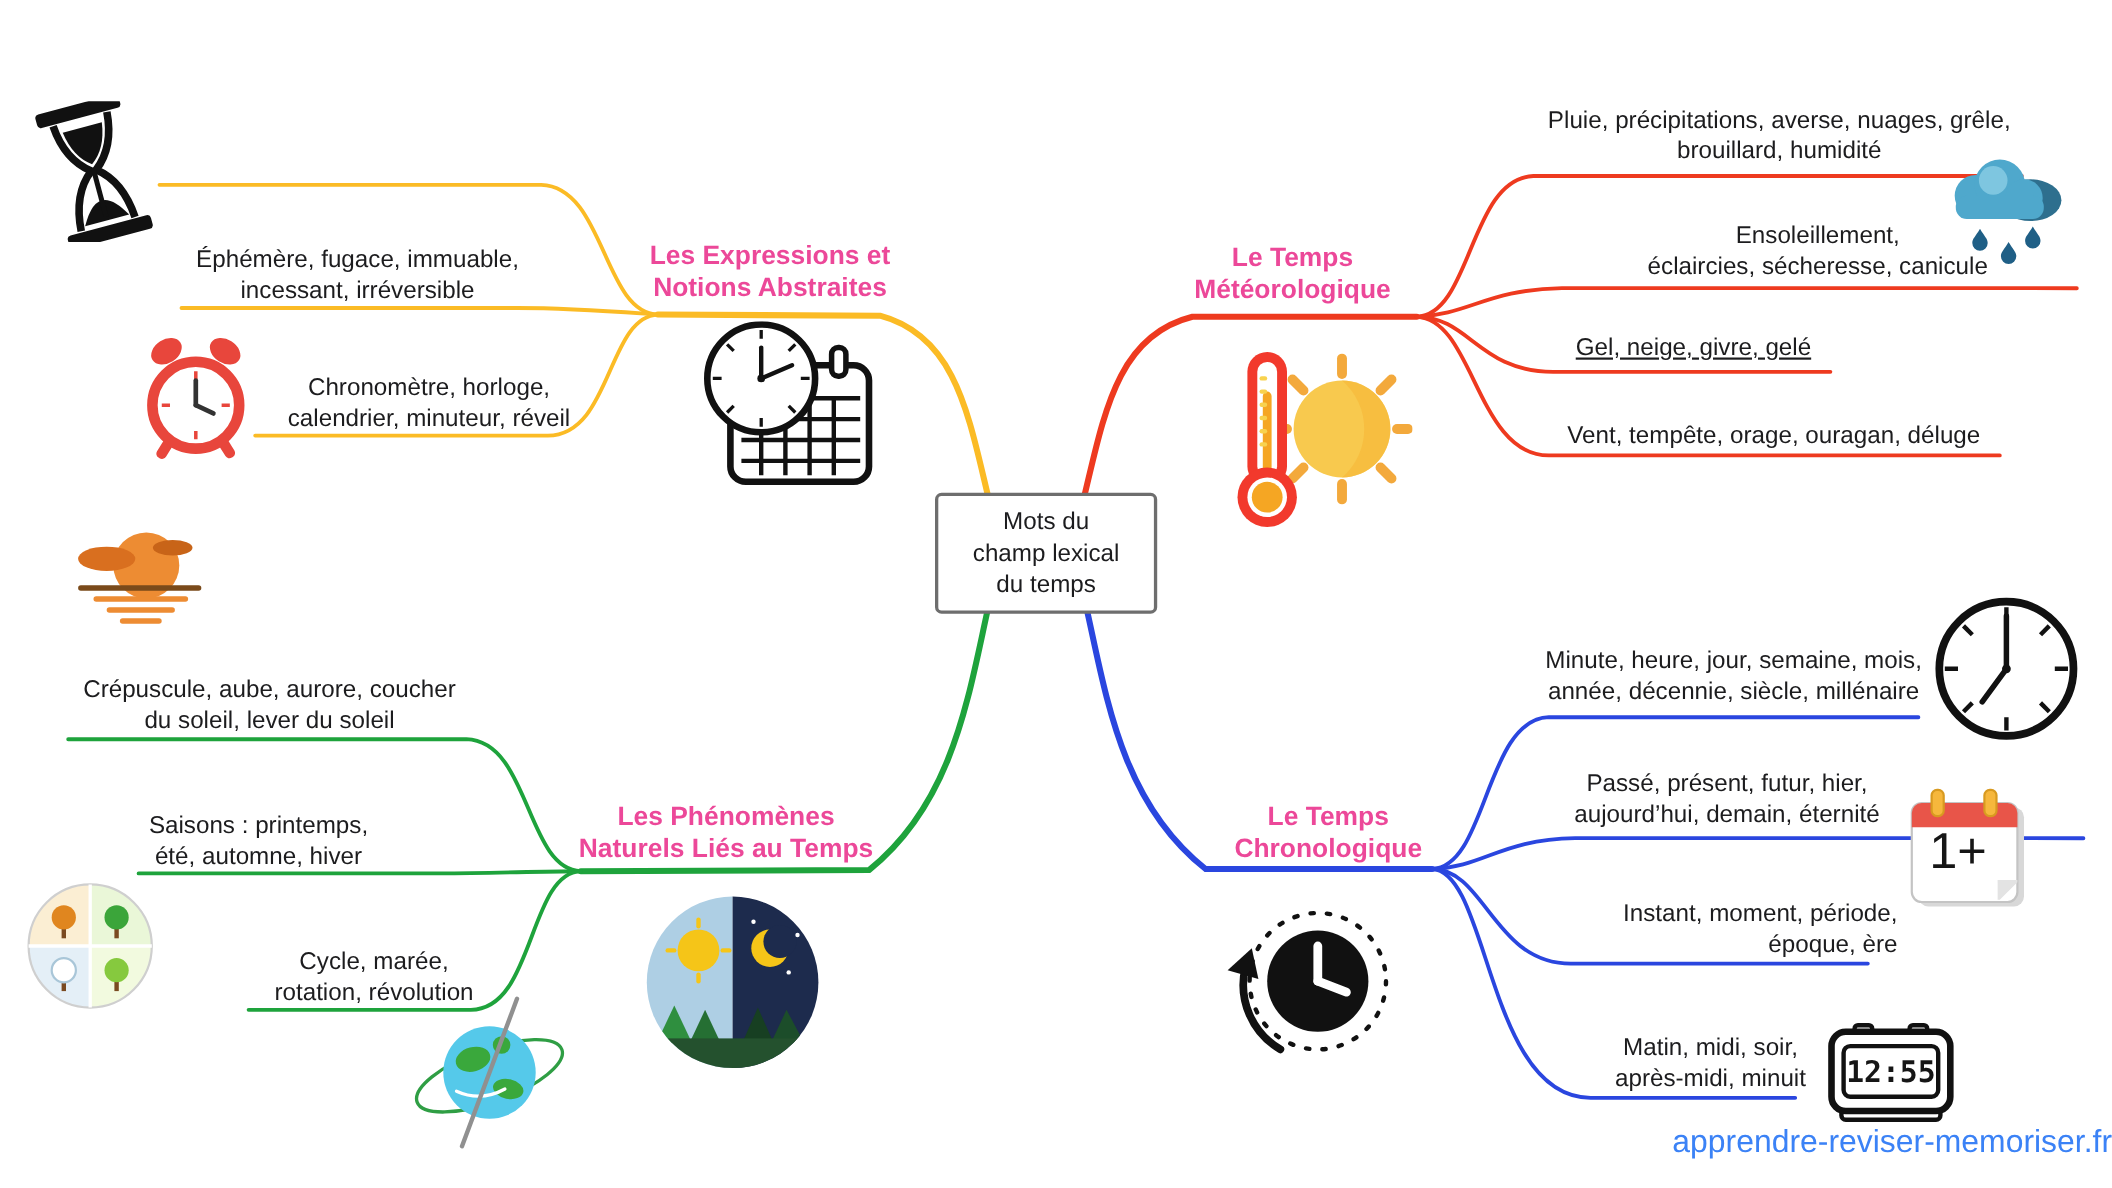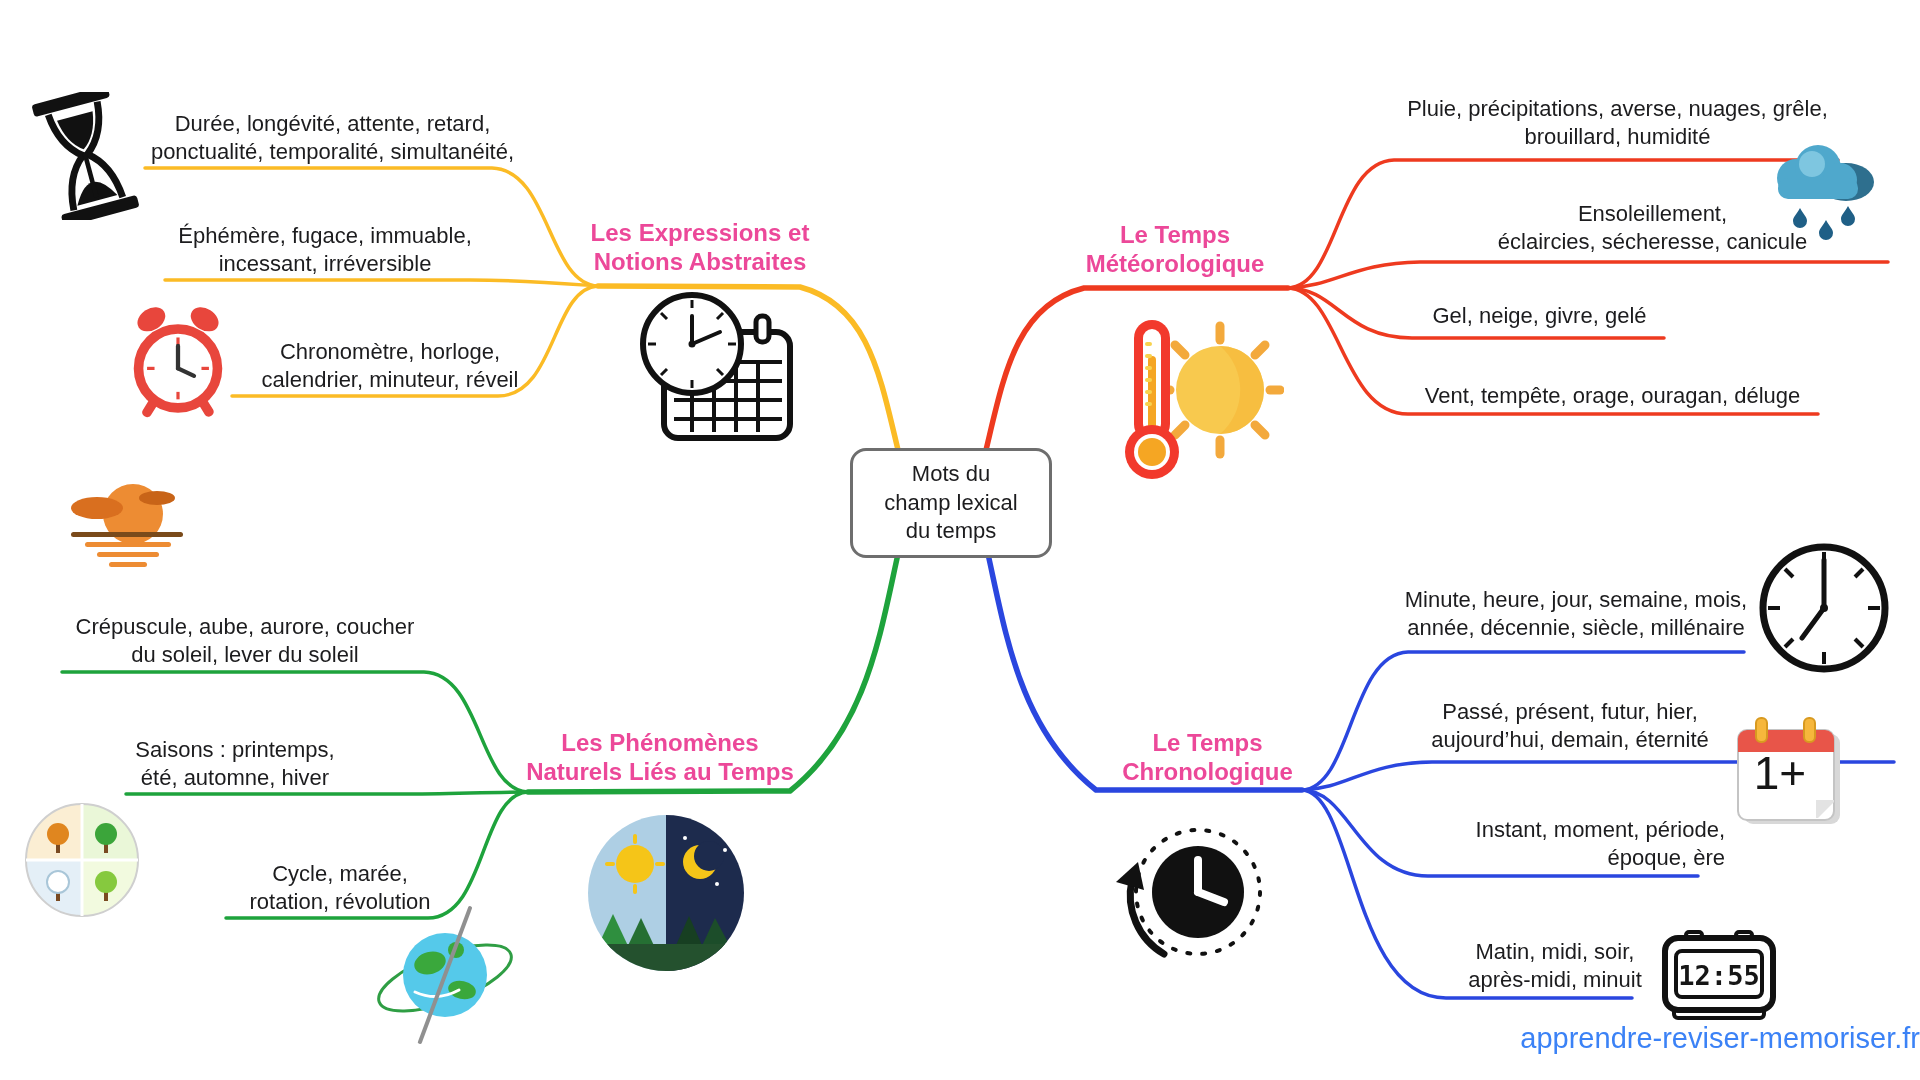--- a/index.html
+++ b/index.html
@@ -2,21 +2,21 @@
 <html style="--branch-yellow: #FBBB25; --branch-red: #EE3A1F; --branch-green: #1EA33C; --branch-blue: #2A46DF; --text: #1c1c1e;"><head>
 <meta charset="utf-8">
 <style>
   html,body{margin:0;padding:0;background:#fff;}
   #canvas{position:relative;width:1920px;height:1080px;background:#fff;overflow:hidden;
           font-family:"Liberation Sans",sans-serif;color:var(--text,#1c1c1e);}
   svg.lines{position:absolute;left:0;top:0;}
   .ic{position:absolute;}
   .lbl{position:absolute;white-space:pre-line;text-align:center;font-size:22px;line-height:1.28;color:var(--text,#1c1c1e);}
   .hd{position:absolute;white-space:pre-line;text-align:center;font-size:24px;line-height:1.22;font-weight:bold;color:#ec4899;}
-  .node{position:absolute;left:850px;top:448px;width:196px;height:104px;border:3px solid #6e6e6e;border-radius:16px;
+  .node{position:absolute;left:850px;top:448px;width:196px;height:104px;border:3px solid #6e6e6e;border-radius:6px;
         background:#fff;display:flex;align-items:center;justify-content:center;text-align:center;
         white-space:pre-line;font-size:22px;line-height:1.3;}
   .footer{position:absolute;left:0;top:1022px;width:1920px;text-align:right;font-size:29px;color:#3b82f6;}
   .ovl{position:absolute;text-align:center;color:#161616;}
   .ln{fill:none;stroke-linecap:round;}
   .ly{stroke:var(--branch-yellow,#FBBB25);}
   .lr{stroke:var(--branch-red,#EE3A1F);}
   .lg{stroke:var(--branch-green,#1EA33C);}
   .lb{stroke:var(--branch-blue,#2A46DF);}
   .main{stroke-width:5.5;}
@@ -257,34 +257,32 @@
   <div class="ovl" style="left:1676px;top:958px;width:86px;font-size:27px;line-height:36px;font-weight:bold;font-family:'DejaVu Sans Mono',monospace;">12:55</div>
 
   <div class="node">
     <span>Mots du
 champ lexical
 du temps</span>
   </div>
 
   <div class="hd" style="left:565px;top:218px;width:270px;">Les Expressions et
 Notions Abstraites</div>
-  <div class="lbl" style="left:140px;top:110px;width:385px;">Durée, longévité, attente, retard,
-ponctualité, temporalité, simultanéité,</div>
   <div class="lbl" style="left:160px;top:222px;width:330px;">Éphémère, fugace, immuable,
 incessant, irréversible</div>
   <div class="lbl" style="left:230px;top:338px;width:320px;">Chronomètre, horloge,
 calendrier, minuteur, réveil</div>
 
   <div class="hd" style="left:1075px;top:220px;width:200px;">Le Temps
 Météorologique</div>
   <div class="lbl" style="left:1390px;top:95px;width:455px;">Pluie, précipitations, averse, nuages, grêle,
 brouillard, humidité</div>
   <div class="lbl" style="left:1420px;top:200px;width:465px;">Ensoleillement,
 éclaircies, sécheresse, canicule</div>
-  <div class="lbl" style="left:1412px;top:302px;width:255px;">Gel, neige, givre, gelé</div>
+  <div class="lbl" style="left:1412px;top:302px;width:255px;text-decoration:underline;">Gel, neige, givre, gelé</div>
   <div class="lbl" style="left:1400px;top:382px;width:425px;">Vent, tempête, orage, ouragan, déluge</div>
 
   <div class="hd" style="left:510px;top:728px;width:300px;">Les Phénomènes
 Naturels Liés au Temps</div>
   <div class="lbl" style="left:60px;top:613px;width:370px;">Crépuscule, aube, aurore, coucher
 du soleil, lever du soleil</div>
   <div class="lbl" style="left:110px;top:736px;width:250px;">Saisons : printemps,
 été, automne, hiver</div>
   <div class="lbl" style="left:225px;top:860px;width:230px;">Cycle, marée,
 rotation, révolution</div>

